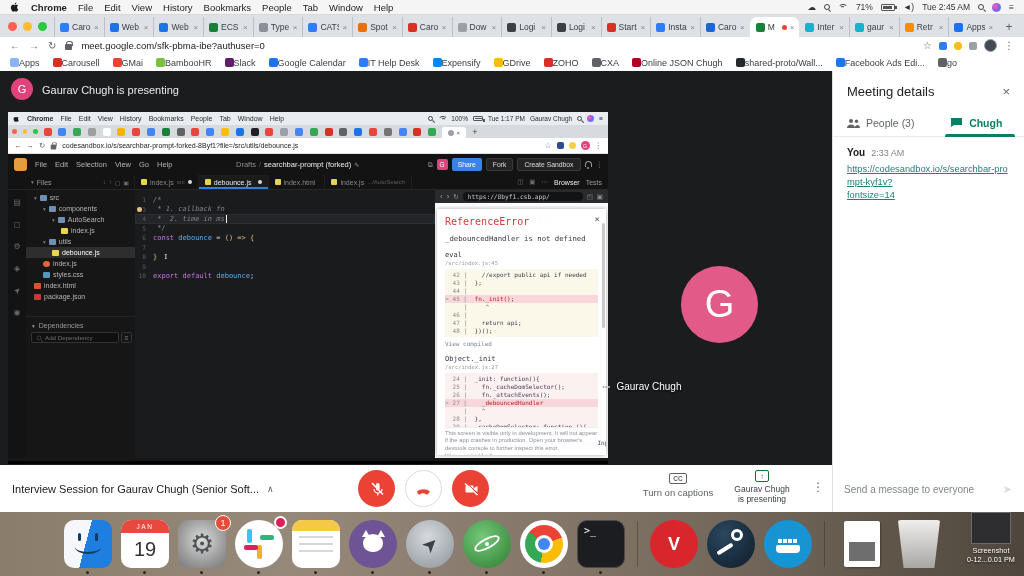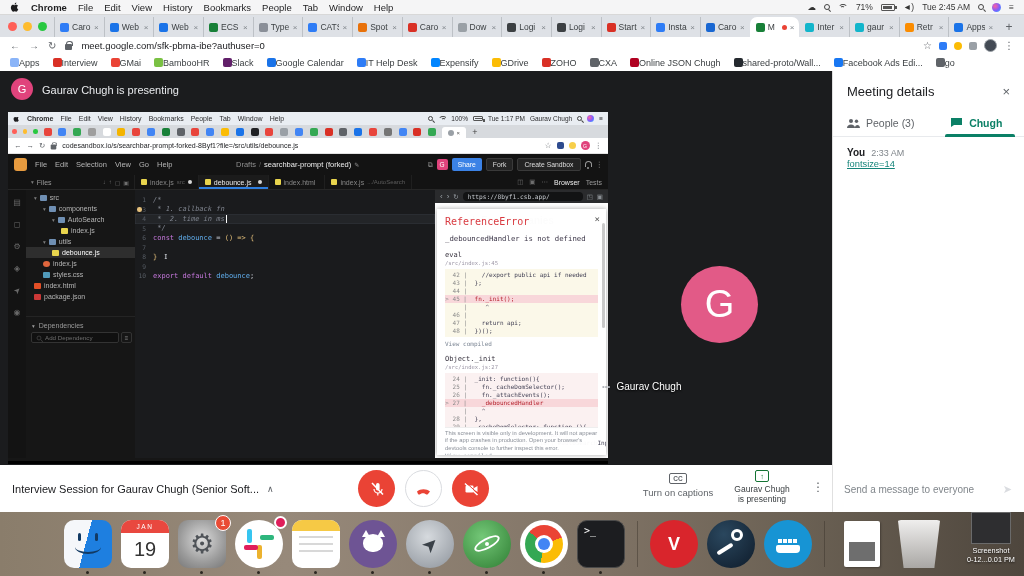--- a/index.html
+++ b/index.html
@@ -417,21 +417,21 @@
 </div>
 
 <div id="bmbar">
   <span style="display:flex;gap:13px">
       <span class="bm">
         <span class="bmi" style="background: rgb(138, 180, 248);"></span>
         <span>Apps</span>
       </span>
       <span class="bm">
         <span class="bmi" style="background: rgb(217, 48, 37);"></span>
-        <span>Interview</span>
+        <span>Carousell</span>
       </span>
       <span class="bm">
         <span class="bmi" style="background: rgb(234, 67, 53);"></span>
         <span>GMai</span>
       </span>
       <span class="bm">
         <span class="bmi" style="background: rgb(122, 193, 67);"></span>
         <span>BambooHR</span>
       </span>
       <span class="bm">
@@ -903,20 +903,21 @@
     <div class="p-tab active">
       <svg width="13" height="11">
           <path d="M1 1h11v7H4L1 10z" fill="#0b8066"></path>
         </svg>
       <span>Chugh</span>
     </div>
     <span class="p-underline"></span>
   </div>
   <div class="p-msg">
     <span class="p-author">You</span><span class="p-time">2:33 AM</span>
+    <span class="p-link first">https://codesandbox.io/s/searchbar-prompt-kyf1v?</span>
     <span class="p-link">fontsize=14</span>
   </div>
 </div>
 
 <div id="bbar">
   <div class="b-title">
     <span>Interview Session for Gaurav Chugh (Senior Soft...</span>
     <span class="b-caret">∧</span>
   </div>
   <div class="b-center">

